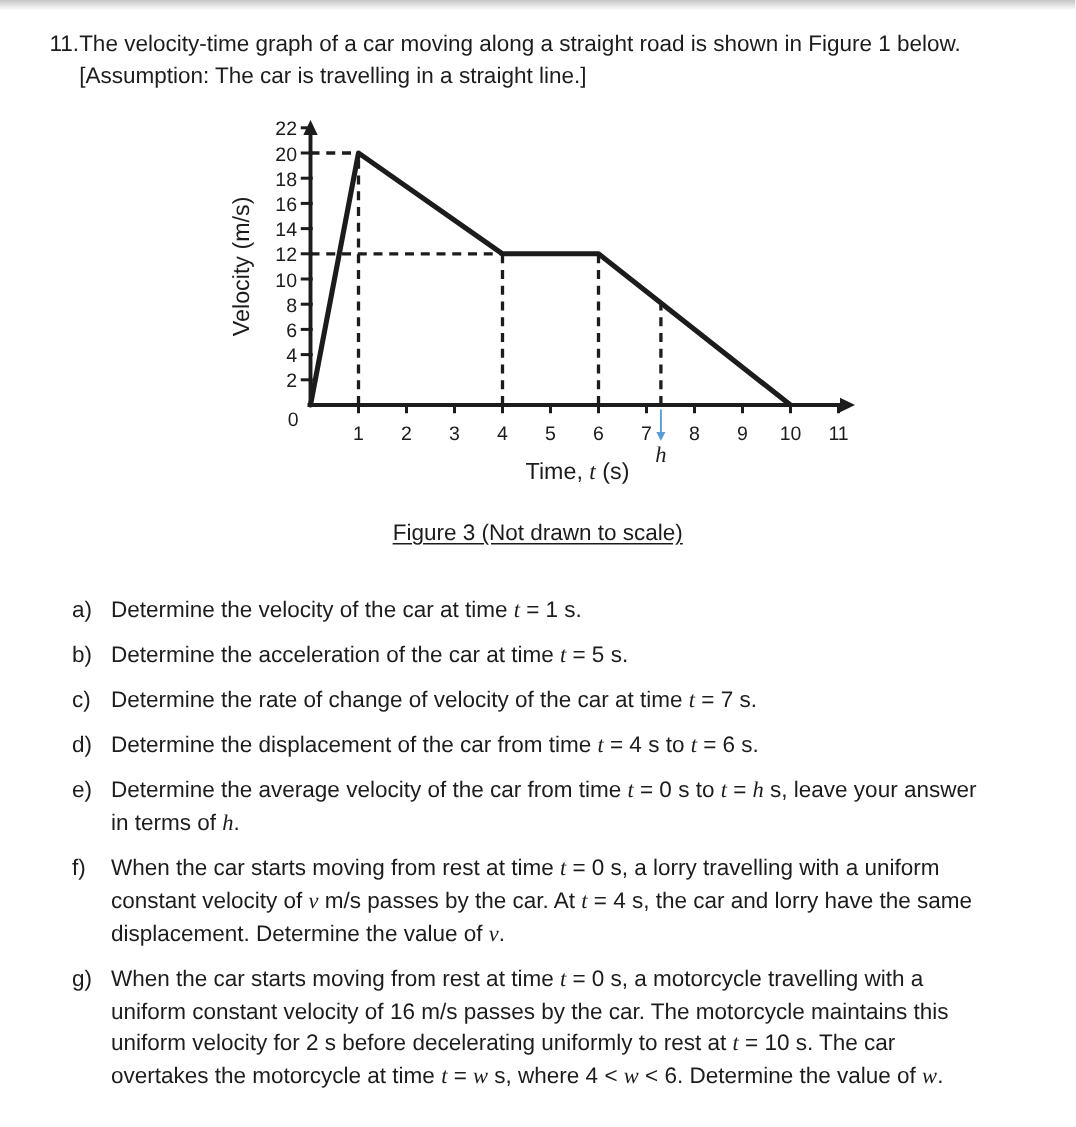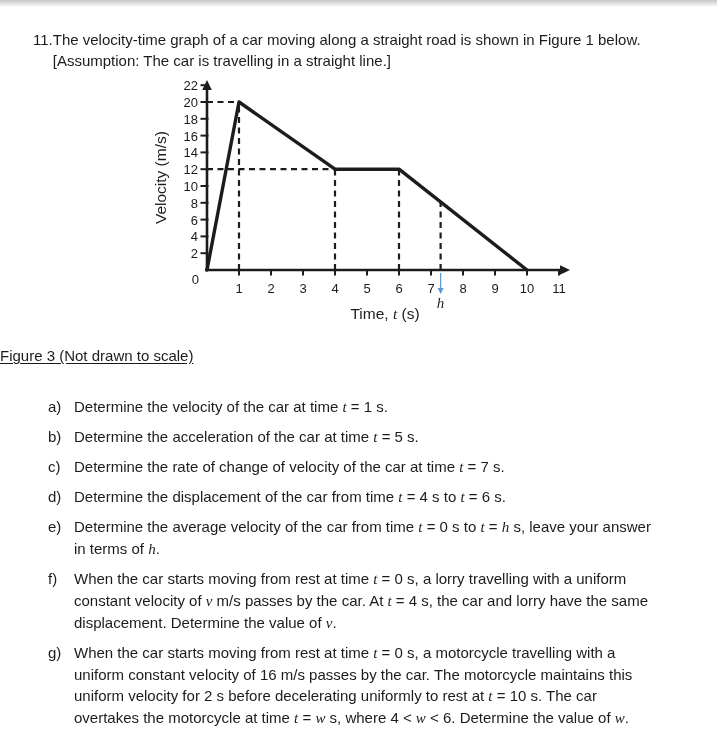--- a/index.html
+++ b/index.html
@@ -12,30 +12,30 @@
     font-size:15px;
     color:#1c1c1c;
     overflow:hidden;
   }
   .top-shade{
     position:absolute;top:0;left:0;right:0;height:7px;
     background:linear-gradient(#c6c6c6,#ffffff);
   }
   
   .intro{
-    position:absolute;top:29px;left:33px;
+    position:absolute;top:19px;left:33px;
     display:flex;line-height:21px;
   }
   .intro-number{flex:0 0 17px;}
   .intro-text{max-width:616px;}
   
   .figure-wrap{position:absolute;top:78px;left:152px;margin:0;}
   .caption{
     position:absolute;top:345px;left:0;width:100%;
-    text-align:left;line-height:21px;
+    text-align:center;line-height:21px;
   }
   .caption span{text-decoration:underline;text-underline-offset:2px;}
   
   .questions{position:absolute;top:396px;left:48px;width:648px;}
   .q{display:flex;line-height:21px;margin-bottom:8px;}
   .qlabel{flex:0 0 26px;}
   .qtext{width:592px;}
   i.var{
     font-family:"Liberation Serif","DejaVu Serif",serif;
     font-style:italic;

